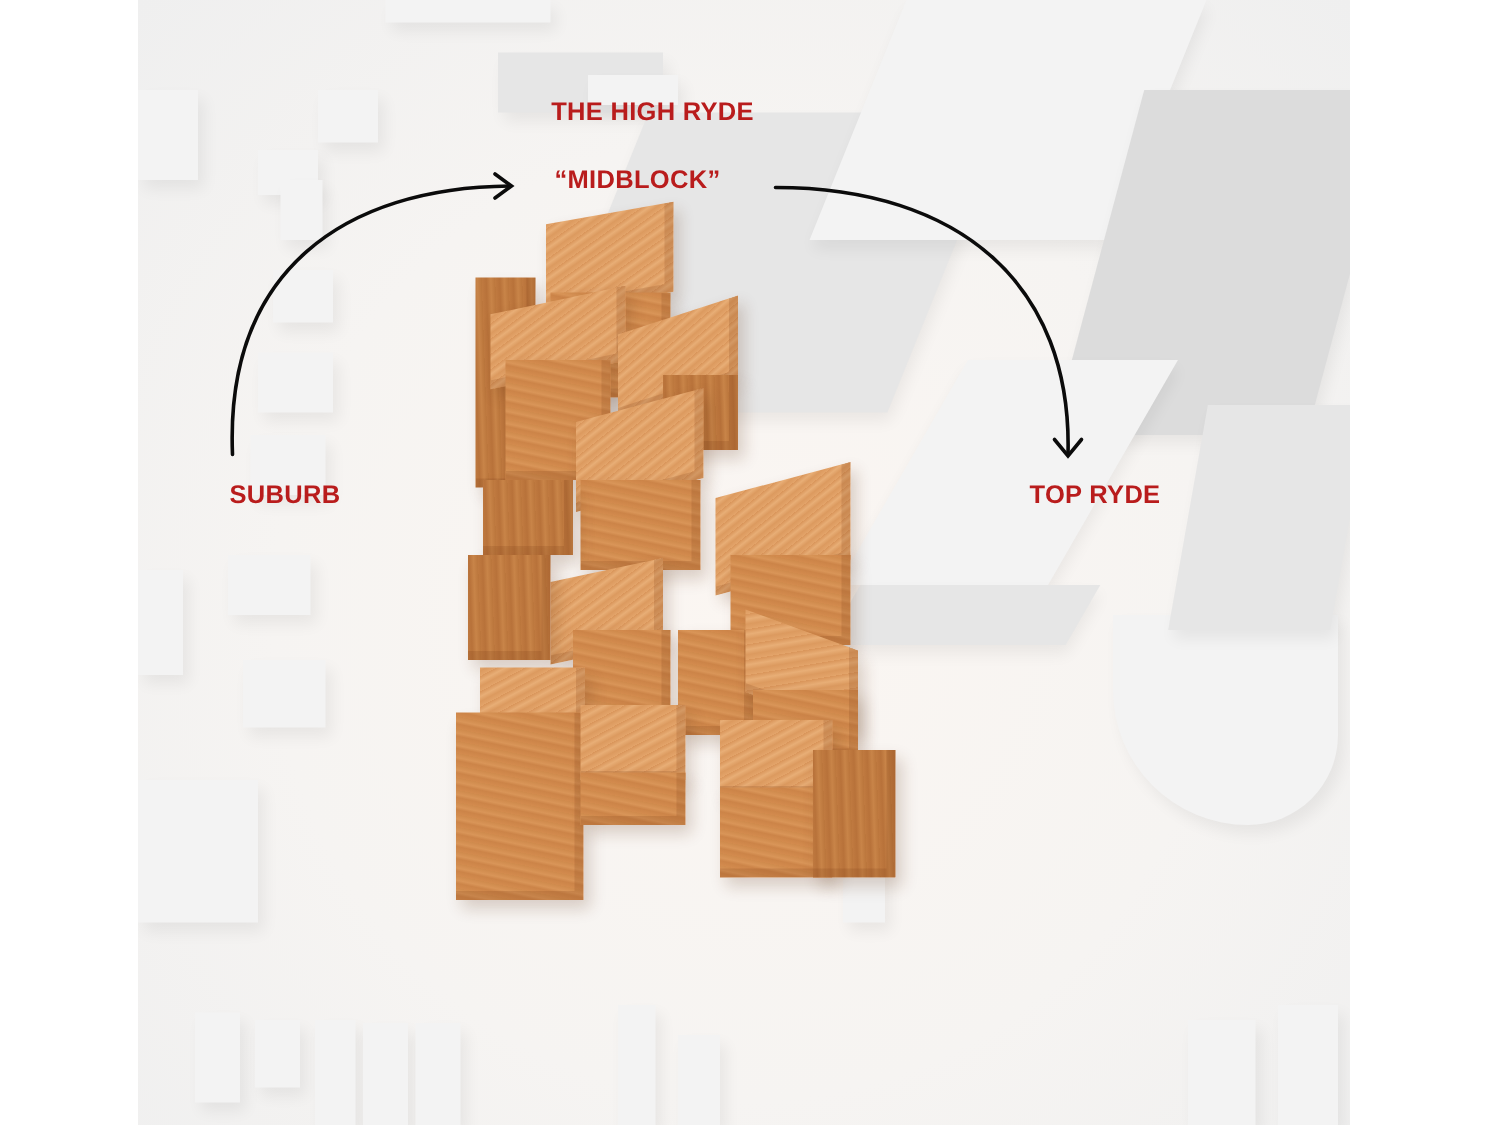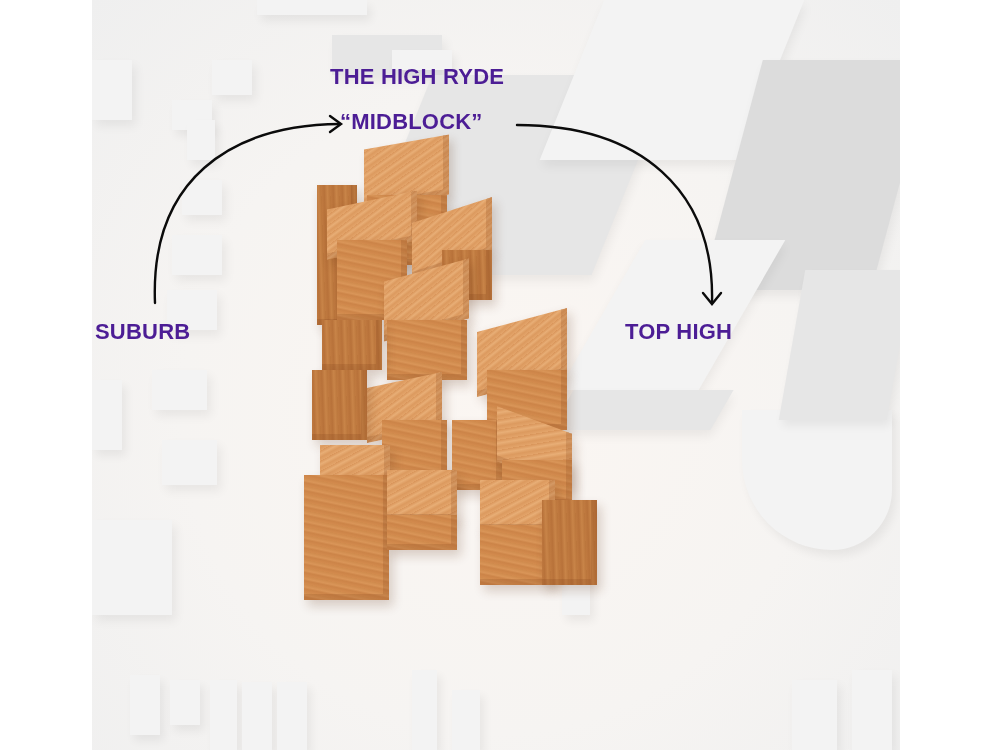--- a/index.html
+++ b/index.html
@@ -9,22 +9,22 @@
   }
   .canvas {
     position:absolute; left:92px; top:0; width:808px; height:750px;
     background: radial-gradient(ellipse at 50% 55%, #fbf6f2 0%, #f6f4f2 55%, #efefef 100%);
     overflow:hidden;
   }
   .bldg { position:absolute; background:#f3f3f3; box-shadow: 4px 6px 10px rgba(0,0,0,0.06); }
   .bldg.side { background:#e6e6e6; }
   .bldg.dark { background:#dcdcdc; }
   .label {
-    position:absolute; color:#4c1d95; font-weight:bold; text-align:left;
-    font-size:22px; letter-spacing:0.2px; line-height:1;
+    position:absolute; color:#b91c1c; font-weight:bold; text-align:center;
+    font-size:17px; letter-spacing:0.2px; line-height:1;
   }
   .cube {
     position:absolute;
     background: repeating-linear-gradient(12deg, #d38b4e 0px, #cc8448 3px, #d99558 5px, #cf8a4c 8px);
     box-shadow: inset -6px -6px 0 rgba(120,60,20,0.18), 4px 6px 10px rgba(90,45,15,0.2);
   }
   .cube.top {
     background: repeating-linear-gradient(-28deg, #e3a46a 0px, #dc9a5f 3px, #e8ae76 6px, #d9955a 9px);
   }
   .cube.dark {
@@ -117,14 +117,14 @@
 </div>
 <div class="label" style="left:340px;top:111px;width:170px;">
   <div>“MIDBLOCK”</div>
 </div>
 
 <div class="label" style="left:95px;top:321px;width:190px;">
   <div>SUBURB</div>
 </div>
 
 <div class="label" style="left:625px;top:321px;width:210px;">
-  <div>TOP HIGH</div>
+  <div>TOP RYDE</div>
 </div>
 
 </body></html>

